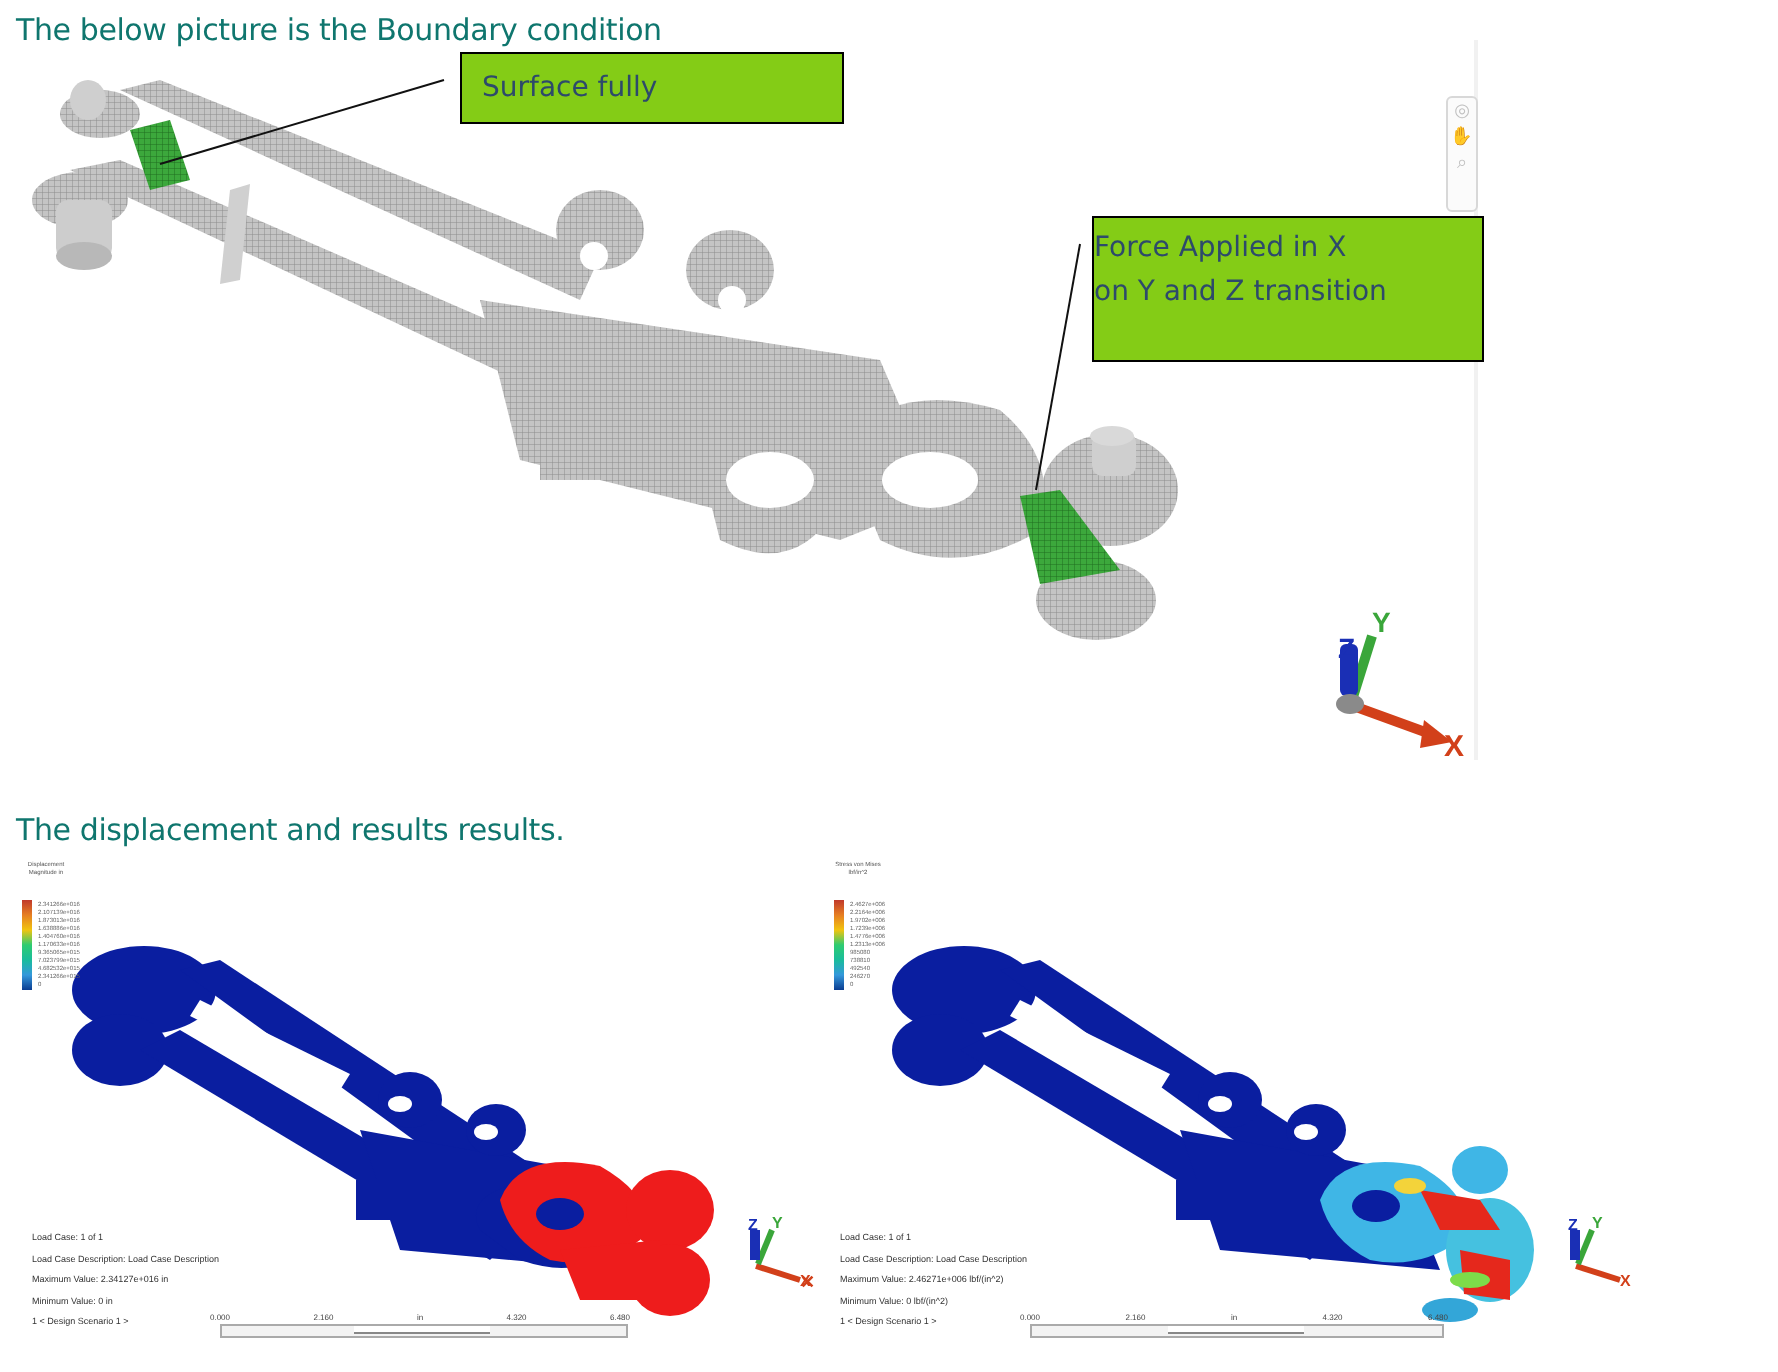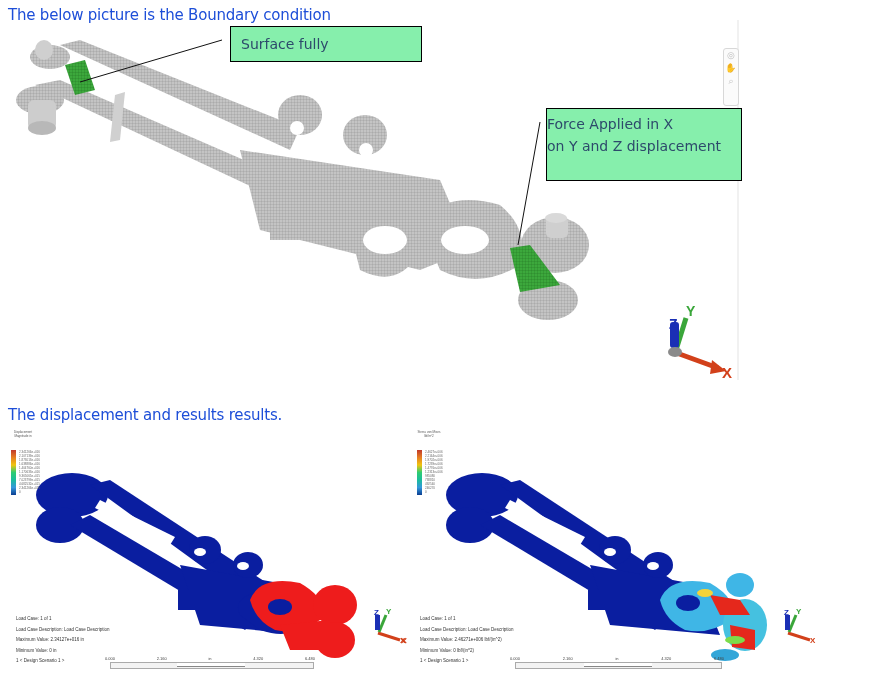--- a/index.html
+++ b/index.html
@@ -1,20 +1,20 @@
 <!DOCTYPE html>
 <html><head>
 <meta charset="utf-8">
 <style>
   html, body { margin: 0; padding: 0; background: #ffffff; }
   body { width: 889px; height: 686px; position: relative; overflow: hidden; font-family: "Liberation Sans", sans-serif; }
-  .heading { position: absolute; color: #1d4ed8; font-size: 15px; font-family: "DejaVu Sans", sans-serif; letter-spacing: -0.2px; }
+  .heading { position: absolute; color: #0f766e; font-size: 15px; font-family: "DejaVu Sans", sans-serif; letter-spacing: -0.2px; }
   #h1 { left: 8px; top: 6px; }
   #h2 { left: 8px; top: 406px; }
-  .callout { position: absolute; border: 1px solid #000; background: #86efac; color: #2d4a6b; font-family: "DejaVu Sans", sans-serif; font-size: 14px; line-height: 22px; box-sizing: border-box; }
+  .callout { position: absolute; border: 1px solid #000; background: #84cc16; color: #2d4a6b; font-family: "DejaVu Sans", sans-serif; font-size: 14px; line-height: 22px; box-sizing: border-box; }
   #callout1 { left: 230px; top: 26px; width: 192px; height: 36px; padding: 6px 10px; }
   #callout2 { left: 546px; top: 108px; width: 196px; height: 73px; padding: 4px 0; }
   .viewer-strip { position: absolute; left: 723px; top: 48px; width: 14px; height: 56px; border: 1px solid #d8d8d8; border-radius: 3px; background: #fbfbfb; }
   .viewer-strip span { display: block; text-align: center; font-size: 9px; color: #c0c0c0; line-height: 13px; }
   .viewer-edge { position: absolute; left: 737px; top: 20px; width: 2px; height: 360px; background: #f1f1f1; }
   svg { position: absolute; }
   .small-text { position: absolute; font-size: 4px; color: #444; white-space: nowrap; }
   .legend { position: absolute; }
   .legend .bar { position: absolute; width: 5px; height: 45px; background: linear-gradient(to bottom, #c0392b, #e67e22, #f1c40f, #2ecc71, #1abc9c, #3498db, #0b3d91); }
   .legend .title { position: absolute; font-size: 3px; color: #555; width: 30px; text-align: center; }
@@ -80,21 +80,21 @@
   <span>◎</span>
   <span>✋</span>
   <span>⌕</span>
 </div>
 
 <div id="callout1" class="callout">
   <span>Surface fully</span>
 </div>
 <div id="callout2" class="callout">
   <div>Force Applied in X</div>
-  <div>on Y and Z displacement</div>
+  <div>on Y and Z transition</div>
 </div>
 
 <svg style="left:660px;top:298px" width="80" height="80" viewBox="0 0 80 80">
   <line x1="14" y1="54" x2="58" y2="70" stroke="#d2401a" stroke-width="5"></line>
   <polygon points="52,62 66,73 50,76" fill="#d2401a"></polygon>
   <text x="62" y="80" font-family="Liberation Sans, sans-serif" font-weight="bold" font-size="15" fill="#d2401a">X</text>
   <line x1="16" y1="52" x2="26" y2="20" stroke="#3aa63a" stroke-width="5"></line>
   <text x="26" y="18" font-family="Liberation Sans, sans-serif" font-weight="bold" font-size="14" fill="#3aa63a">Y</text>
   <rect x="10" y="24" width="9" height="26" rx="3" fill="#1a2fb5"></rect>
   <text x="9" y="31" font-family="Liberation Sans, sans-serif" font-weight="bold" font-size="14" fill="#1a2fb5">Z</text>

